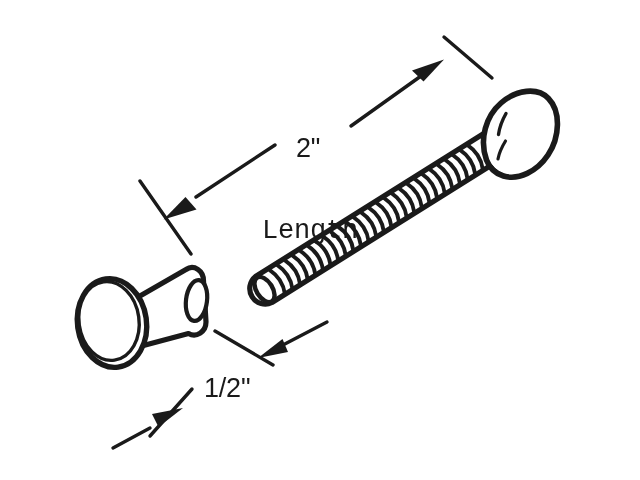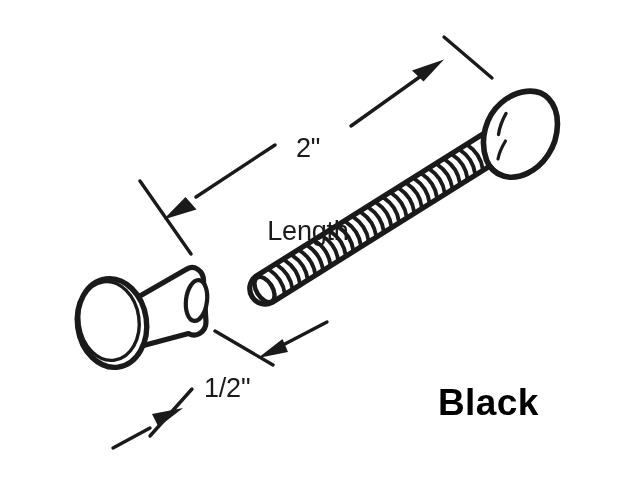--- a/index.html
+++ b/index.html
@@ -36,21 +36,21 @@
   #label-length {
     left: 262px;
     top: 80px;
     width: 92px;
     text-align: center;
     font-size: 27px;
     font-weight: 400;
     letter-spacing: -0.2px;
   }
   #label-length .dim-value { display: block; }
-  #label-length .dim-caption { display: block; }
+  #label-length .dim-caption { display: block; font-family: Liberation Mono, monospace; }
   #label-halfinch {
     left: 204px;
     top: 375px;
     font-size: 27px;
     font-weight: 400;
     letter-spacing: -0.2px;
   }
   #label-color {
     left: 438px;
     top: 384px;
@@ -180,15 +180,14 @@
 
   </svg>
 
   <div class="lbl" id="label-length">
     <span class="dim-value">2"</span>
     <span class="dim-caption">Length</span>
   </div>
 
   <div class="lbl" id="label-halfinch">1/2"</div>
 
-  <div class="lbl" id="label-color">Black</div>
 
 </div>
 
 </body></html>

